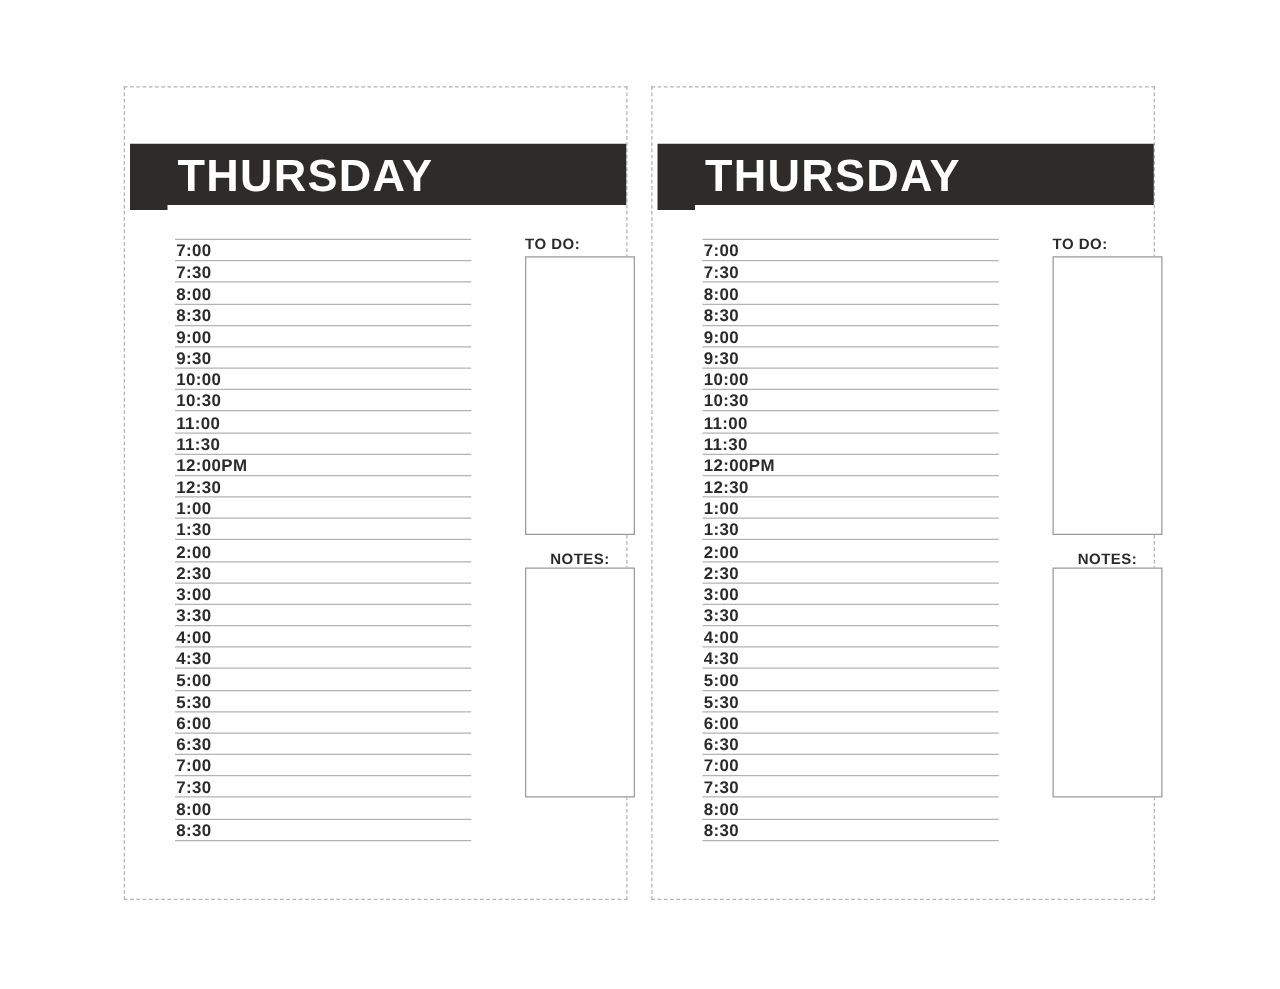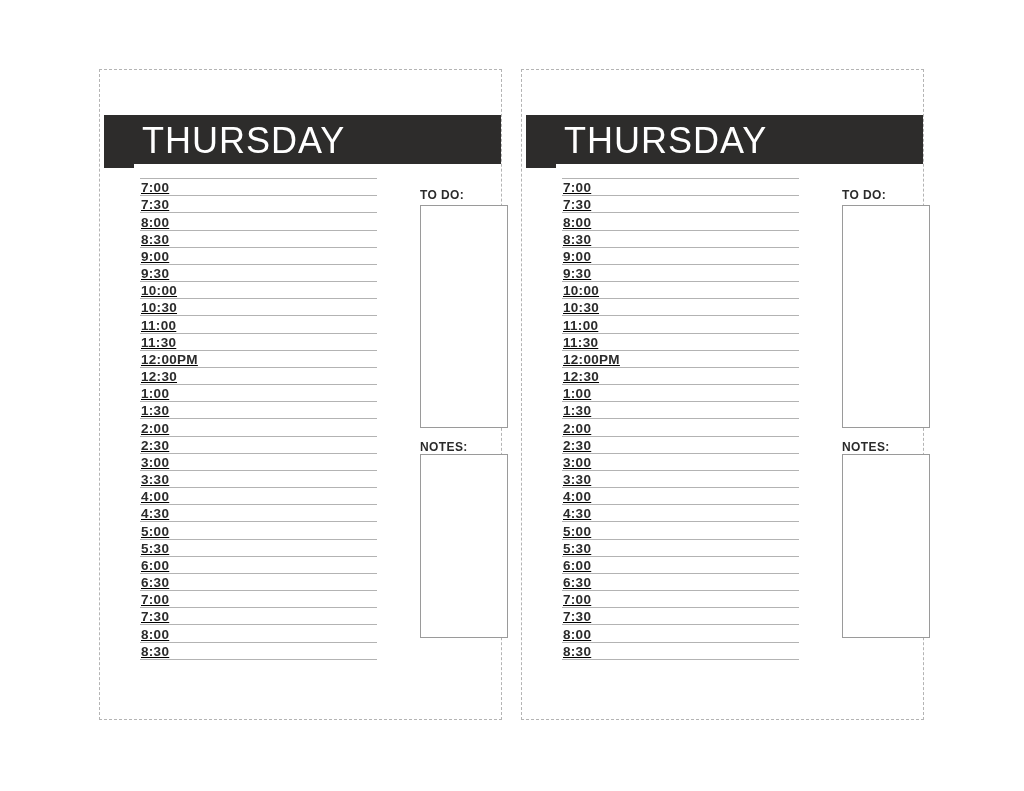--- a/index.html
+++ b/index.html
@@ -35,42 +35,41 @@
     height: 49px;
     background: #2d2c2b;
     display: flex;
     align-items: center;
     padding-left: 38px;
     box-sizing: border-box;
   }
   .banner-text {
     color: #ffffff;
     font-size: 36px;
-    font-weight: normal;
+    font-weight: bold;
     letter-spacing: 1px;
     line-height: 1;
     padding-top: 2px;
     white-space: nowrap;
   }
   .banner-notch {
     position: absolute;
     top: 94px;
     left: 4px;
     width: 30px;
     height: 4px;
     background: #2d2c2b;
   }
 
   .schedule {
     position: absolute;
-    top: 108px;
+    top: 121px;
     left: 40px;
     width: 237px;
     border-top: 1px solid #b3b3b3;
-    text-decoration: underline;
   }
   .time-row {
     height: 16.18px;
     border-bottom: 1px solid #b3b3b3;
     display: flex;
     align-items: flex-end;
     overflow: visible;
   }
   .time-label {
     font-size: 13.5px;
@@ -98,21 +97,21 @@
     margin-top: 5px;
     white-space: nowrap;
   }
   .box {
     border: 1px solid #9a9a9a;
     box-sizing: border-box;
     background: #ffffff;
     width: 88px;
   }
   .todo-box  { margin-top: 4px; height: 223px; }
-  .box-label.notes { margin-top: 14px; }
+  .box-label.notes { margin-top: 14px; text-align: center; }
   .notes-box { margin-top: 1px; height: 184px; }
 </style>
 </head>
 <body>
 
 <div class="canvas">
 
   <section class="panel left">
     <div class="banner">
       <span class="banner-text">THURSDAY</span>

